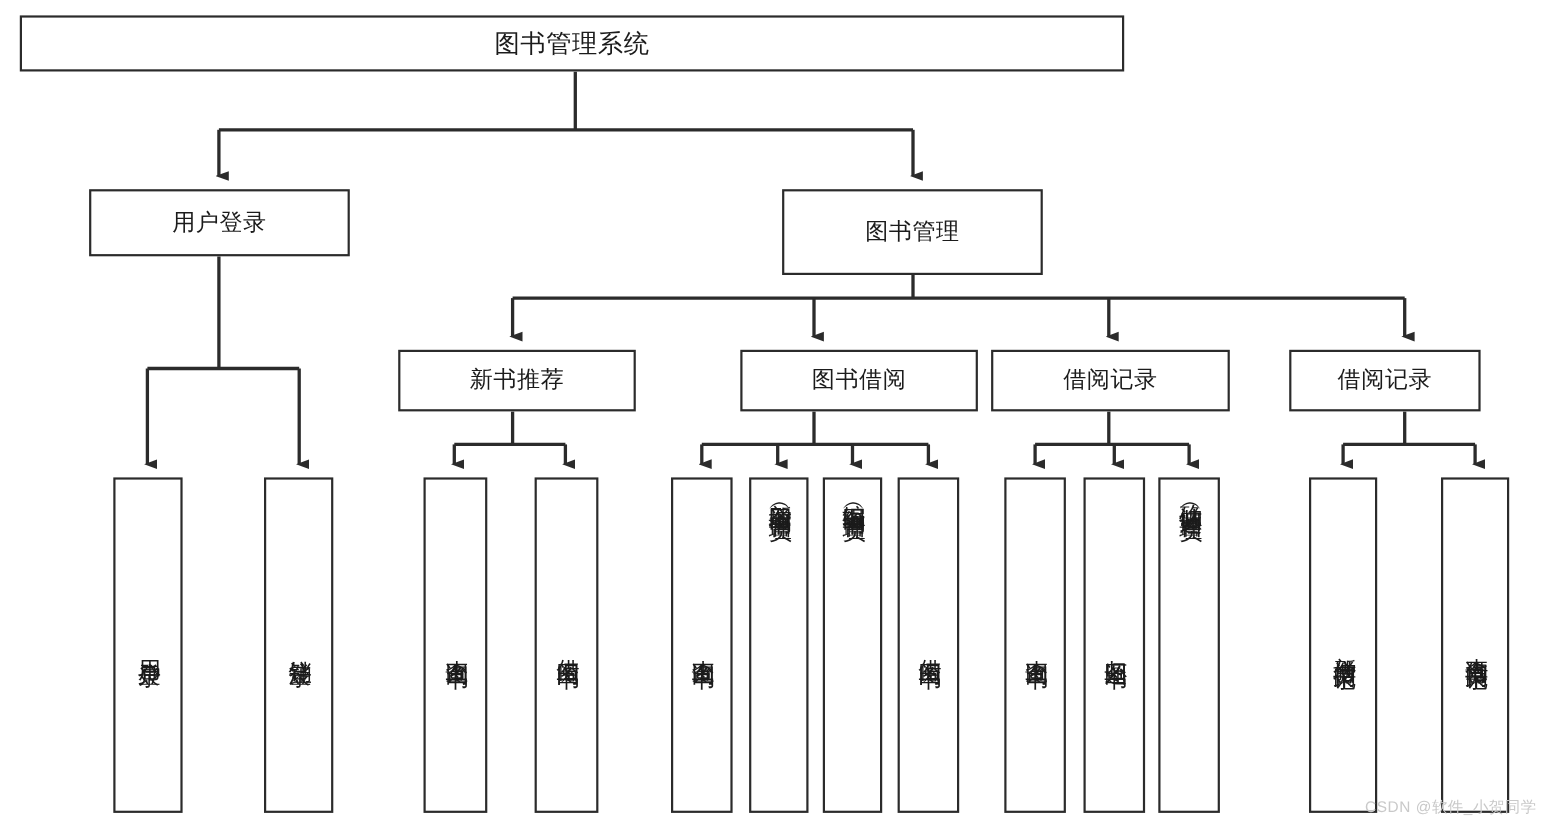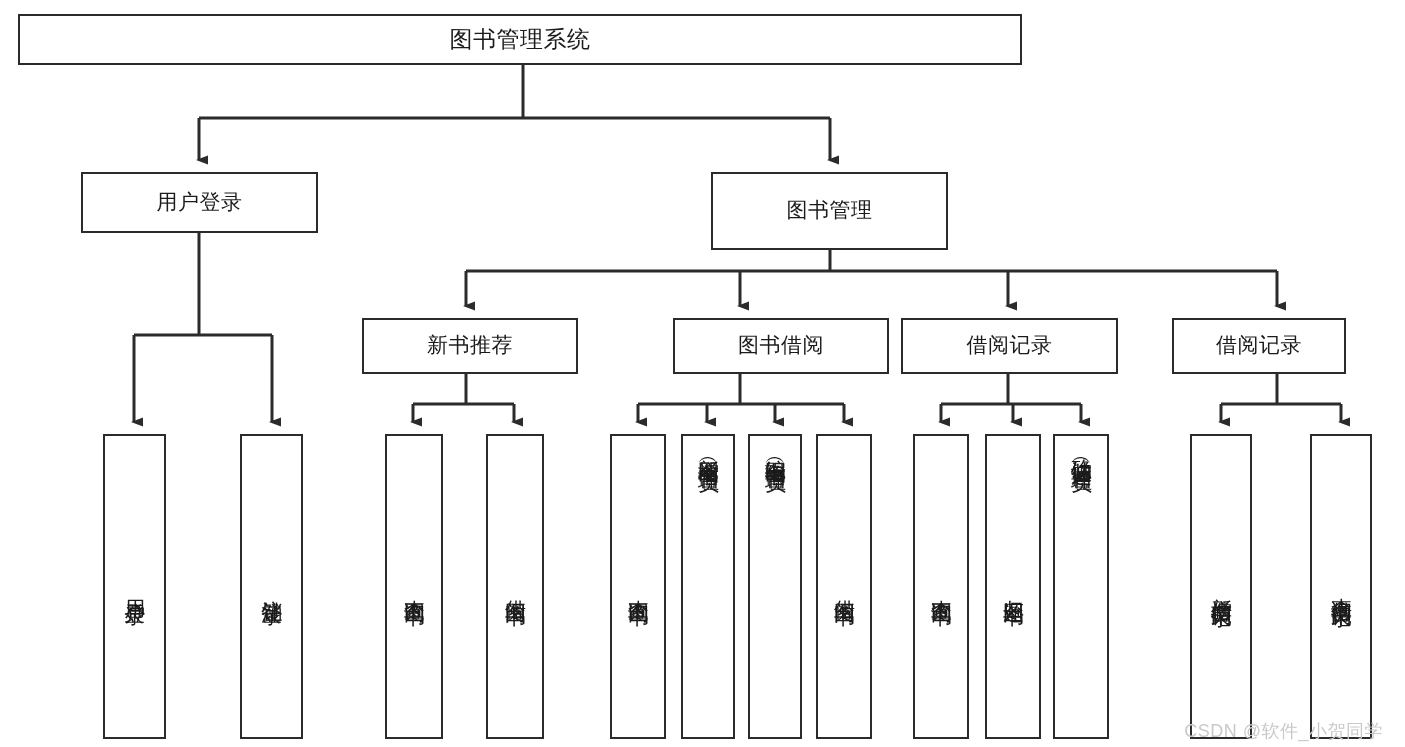--- a/index.html
+++ b/index.html
@@ -62,23 +62,23 @@
     letter-spacing: 2px;
     white-space: nowrap;
   }
   
   .v-node.centered {
     align-items: center;
     padding-top: 0;
   }
   .watermark {
     position: absolute;
-    right: 22px;
+    right: 8px;
     bottom: 4px;
-    font-size: 18px;
+    font-size: 14px;
     color: #c9c9c9;
     letter-spacing: 0.5px;
     user-select: none;
     white-space: nowrap;
   }
 </style>
 </head>
 <body>
 
 <div id="diagram-root">

